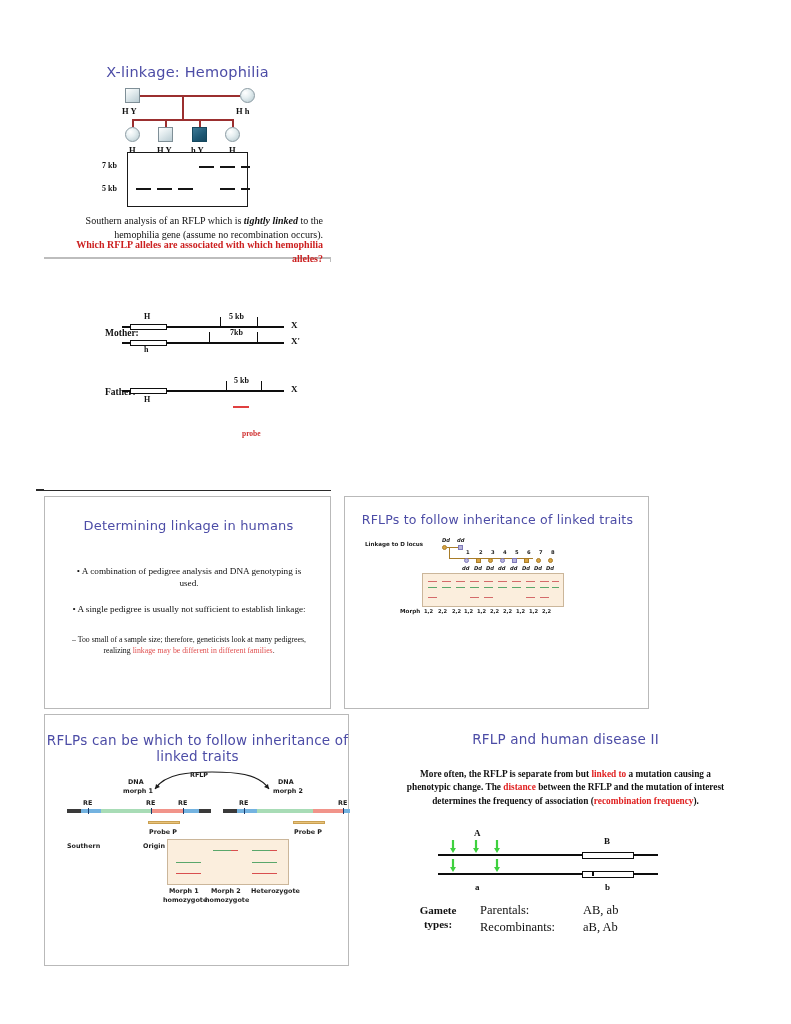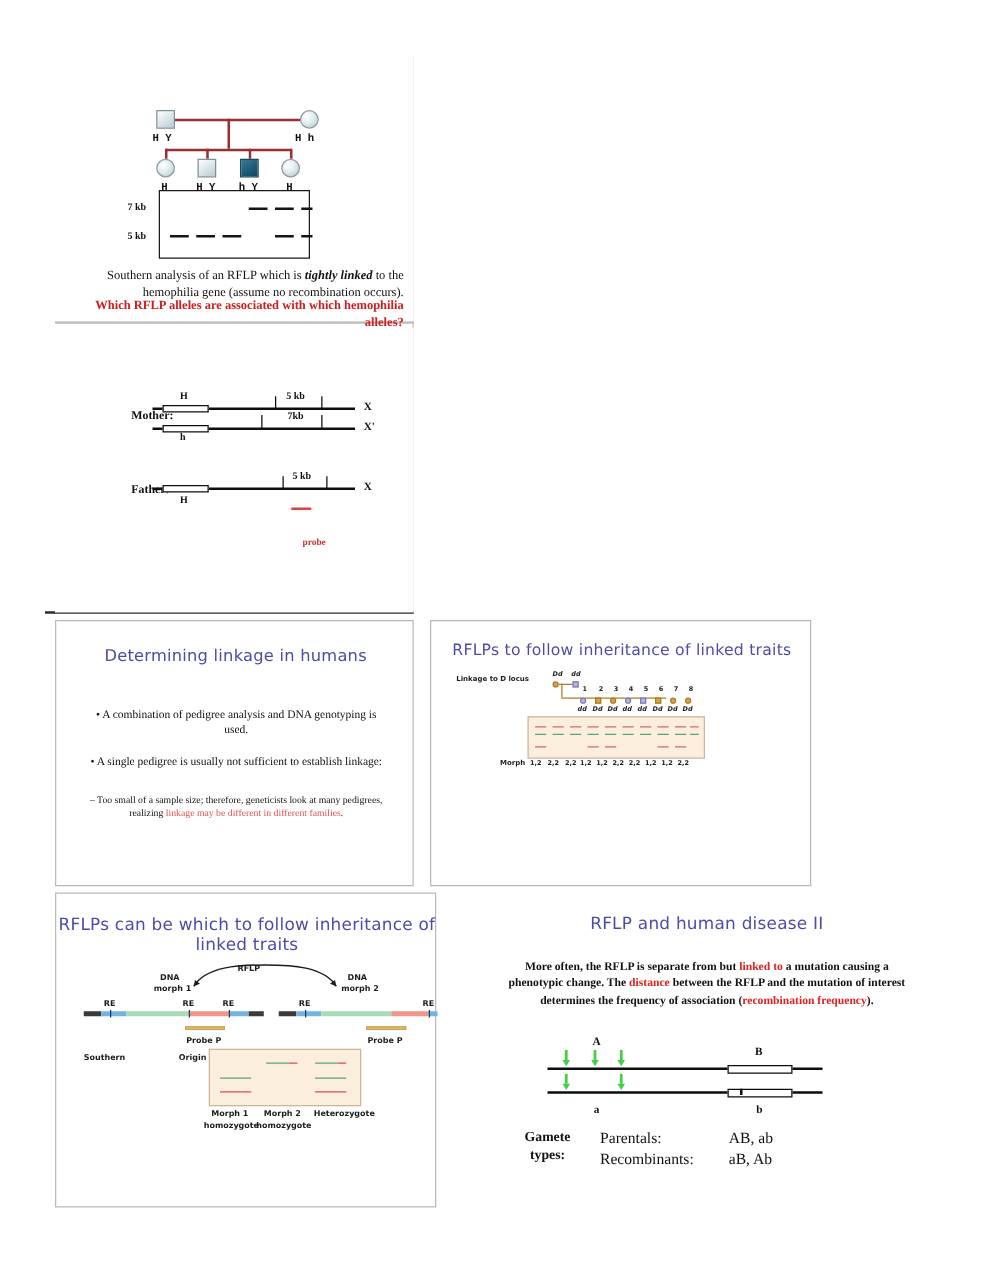--- a/index.html
+++ b/index.html
@@ -29,21 +29,21 @@
   .sym{position:absolute;}
   .sq{width:15px;height:15px;border:1px solid #7f8f97;box-sizing:border-box;
       background:linear-gradient(145deg,#fdfefe 0%,#dfe9ec 45%,#b9cbd2 100%);}
   .sq.filled{background:linear-gradient(145deg,#3d7a96 0%,#1d5874 60%,#16485f 100%);
       border-color:#15485e;}
   .ci{width:15px;height:15px;border-radius:50%;border:1px solid #8a9aa2;box-sizing:border-box;
       background:radial-gradient(circle at 34% 30%,#ffffff 0%,#e6eff1 40%,#b3c7cd 100%);}
   .ln{position:absolute;background:#9b2f2f;}
   .ln.h{height:1.6px;}
   .ln.v{width:1.6px;}
-  .glab{position:absolute;font-family:Liberation Mono, monospace;font-weight:bold;
+  .glab{position:absolute;font-family:Liberation Serif, serif;font-weight:bold;
         font-size:8.5px;color:#111;white-space:nowrap;}
 
   .gel{position:absolute;border:1px solid #1a1a1a;background:#fff;}
   .band{position:absolute;height:2px;background:#151515;}
   .gsize{position:absolute;font-weight:bold;font-size:8px;font-family:"Liberation Serif",serif;}
 
   .cap{position:absolute;text-align:right;font-size:10px;line-height:1.35;}
   .cap b{font-style:italic;}
   .cap.red{color:#cc2020;font-weight:bold;}
 
@@ -109,20 +109,21 @@
 <div class="page">
 
   <div class="rule" style="left:44px;top:44px;width:1px;height:213px;"></div>
   <div class="rule" style="left:44px;top:714px;width:1px;height:252px;"></div>
   <div class="rule" style="left:44px;top:257px;width:287px;height:2px;"></div>
   <div class="rule" style="left:330px;top:44px;width:1px;height:446px;"></div>
   <div class="rule" style="left:36px;top:489px;width:295px;height:2px;background:#2a2a2a;"></div>
 
   <div class="slide" id="s1">
 
+    <div class="title">X-linkage: Hemophilia</div>
 
     <div class="ped">
 
       <div class="sym sq" style="left:81px;top:6px;"></div>
       <div class="sym ci" style="left:196px;top:6px;"></div>
       <div class="ln h" style="left:96px;top:13px;width:100px;"></div>
       <div class="ln v" style="left:138px;top:13px;height:24px;"></div>
       <div class="glab" style="left:78px;top:24px;">H Y</div>
       <div class="glab" style="left:192px;top:24px;">H h</div>
 

